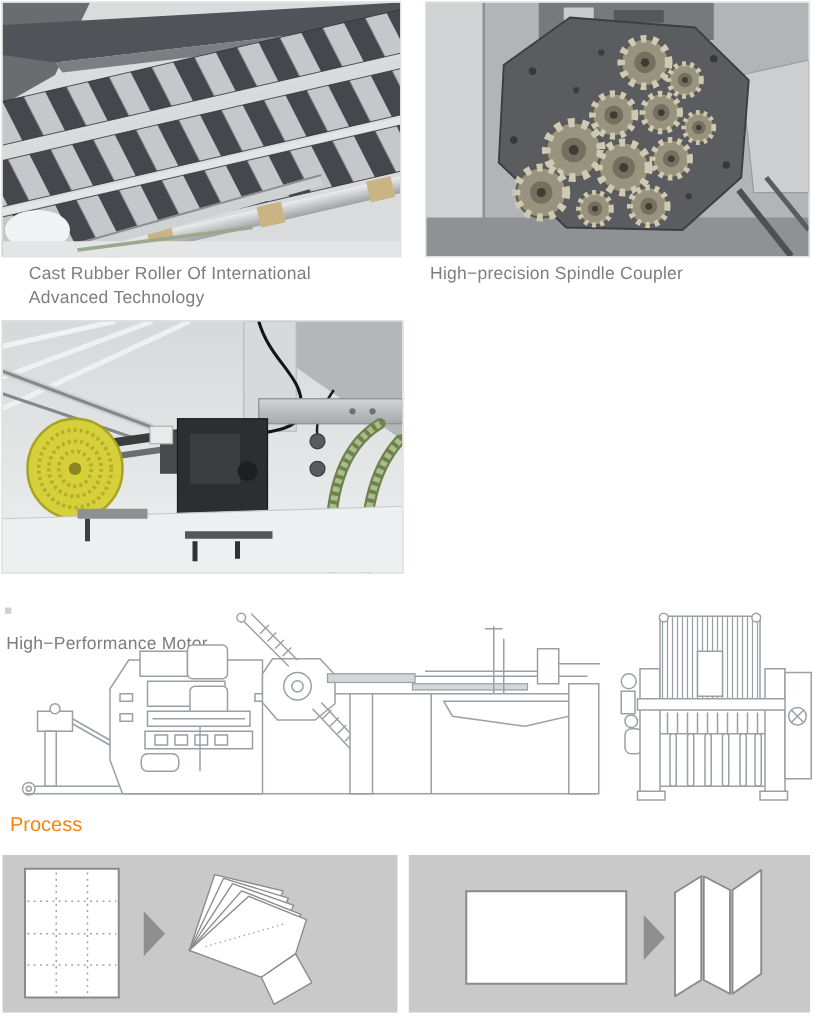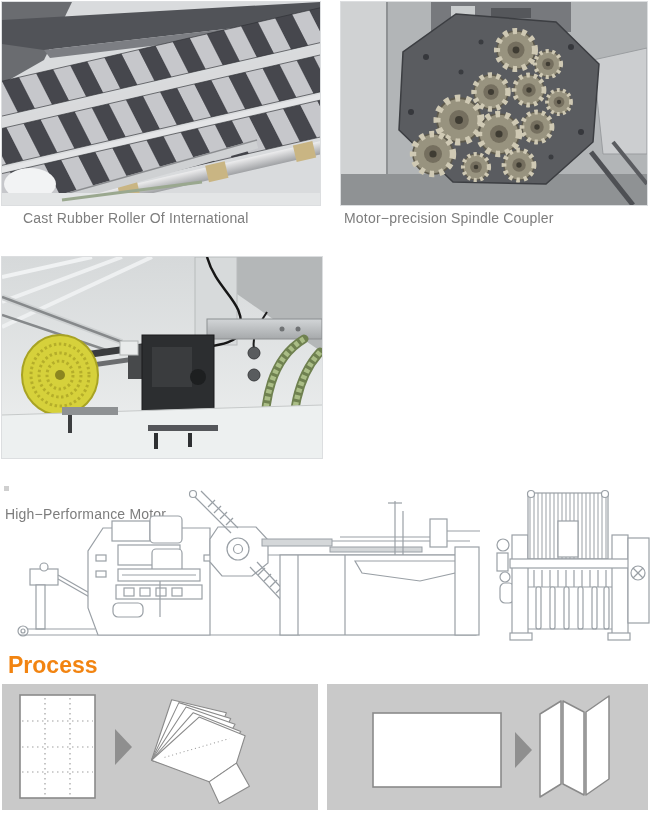--- a/index.html
+++ b/index.html
@@ -9,21 +9,21 @@
   }
   .photo{position:absolute;overflow:hidden;background:#d8dadc;outline:1px solid #dcdee0;}
   .photo svg{display:block;}
   .caption{
     position:absolute;margin:0;font-size:14px;line-height:19px;
     color:#7d7d7d;letter-spacing:.2px;
   }
   .caption span{display:block;}
   .process-heading{
     position:absolute;left:8px;top:652px;margin:0;
-    font-size:23px;font-weight:bold;color:#f28411;
+    font-size:16px;font-weight:normal;color:#f28411;
   }
   .process-box{position:absolute;top:684px;height:126px;background:#c9c9c9;}
   .drawing{position:absolute;left:0;top:483px;width:650px;height:165px;}
   
   .st{fill:#ffffff;stroke:#9aa0a6;stroke-width:1.2;}
   .ln{fill:none;stroke:#9aa0a6;stroke-width:1.2;}
   .gy{fill:#d4d7d9;stroke:#9aa0a6;stroke-width:1;}
   
   .sheet{fill:#ffffff;stroke:#8a8a8a;stroke-width:1.6;}
   .fold{fill:none;stroke:#a0a0a0;stroke-width:1.2;stroke-dasharray:1.5 3.5;}
@@ -107,24 +107,25 @@
     <use href="#gear" transform="translate(196,125) scale(1.5)"></use>
     <use href="#gear" transform="translate(92,152) scale(2.0)"></use>
     <use href="#gear" transform="translate(135,165) scale(1.3)"></use>
     <use href="#gear" transform="translate(178,163) scale(1.5)"></use>
     <use href="#gear" transform="translate(218,100) scale(1.2)"></use>
   </svg>
 </div>
 
 <p class="caption" style="left:23px;top:209px;width:320px;">
   <span>Cast Rubber Roller Of International</span>
+  <span>Advanced Technology</span>
 </p>
 
 <p class="caption" style="left:344px;top:209px;width:300px;">
-  <span>Motor−precision Spindle Coupler</span>
+  <span>High−precision Spindle Coupler</span>
 </p>
 
 <div class="photo" style="left:2px;top:257px;width:320px;height:201px;">
   <svg width="320" height="201" viewBox="0 0 320 201">
     <defs>
       <linearGradient id="bgv" x1="0" y1="0" x2="0" y2="1">
         <stop offset="0" stop-color="#d6d9da"></stop>
           <stop offset="1" stop-color="#eef0f0"></stop>
       </linearGradient>
       <linearGradient id="armg" x1="0" y1="0" x2="0" y2="1">

